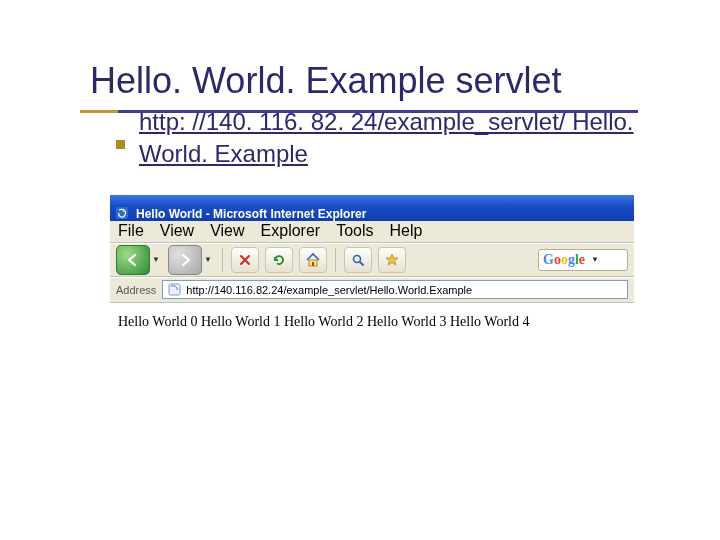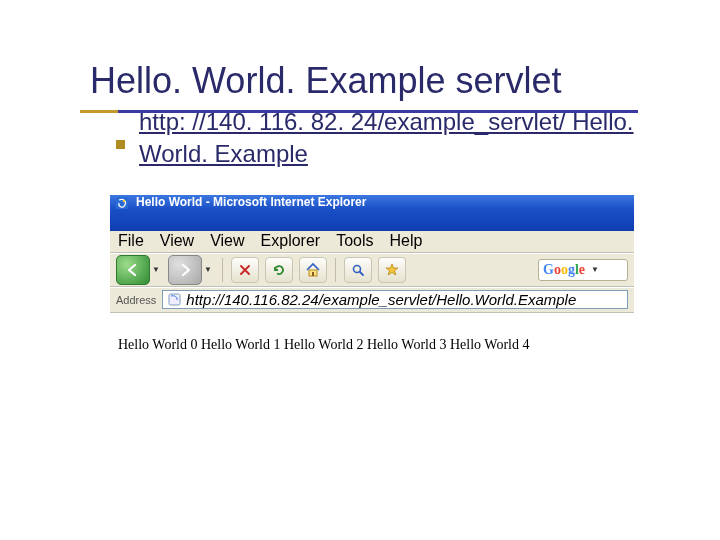--- a/index.html
+++ b/index.html
@@ -5,21 +5,21 @@
   * { box-sizing: border-box; margin: 0; padding: 0; }
   html, body { width: 720px; height: 540px; background: #fff; font-family: Arial, Helvetica, sans-serif; }
   .slide { width: 720px; height: 540px; position: relative; padding: 40px 60px 40px 80px; }
   .accent-line { position: absolute; left: 80px; top: 110px; height: 3px; width: 38px; background: #c2992a; }
   .title-line { position: absolute; left: 118px; top: 110px; height: 3px; width: 520px; background: #3a3aa0; }
   .slide-title { font-family: Verdana, Geneva, sans-serif; font-size: 36px; color: #2a2a6a; letter-spacing: 0px; margin-top: 20px; margin-left: 10px; font-weight: 400; }
   .bullet-area { margin-left: 36px; margin-top: 4px; margin-bottom: 24px; display: flex; align-items: center; gap: 14px; }
   .bullet-marker { width: 9px; height: 9px; background: #b08b1f; margin-top: 12px; flex-shrink: 0; }
   .bullet-link { font-family: Verdana, Geneva, sans-serif; font-size: 24px; color: #2a2a6a; text-decoration: underline; line-height: 1.35; }
   .ie-shot { margin-left: 30px; width: 524px; border: none; }
-  .ie-titlebar { height: 36px; display: flex; align-items: flex-start; padding-left: 4px; gap: 6px;
+  .ie-titlebar { height: 26px; display: flex; align-items: flex-end; padding-left: 4px; gap: 6px;
     background: linear-gradient(#3b77e0, #1a4fc6 40%, #0f3db0); }
   .ie-favicon { width: 16px; height: 16px; display: flex; align-items: center; justify-content: center; }
   .ie-favicon svg { display: block; }
   .ie-titlebar-text { font-family: Tahoma, Verdana, sans-serif; font-size: 12px; font-weight: bold; color: #fff; }
   .ie-menubar { height: 22px; background: #ece9d8; border-bottom: 1px solid #c0c0b4; display: flex; align-items: center; gap: 16px; padding: 0 8px; }
   .ie-menu-item { font-family: Tahoma, sans-serif; font-size: 16px; color: #000; cursor: default; }
   .ie-toolbar { height: 34px; background: #ece9d8; border-top: 1px solid #fff; border-bottom: 1px solid #c0c0b4;
     display: flex; align-items: center; gap: 6px; padding: 0 6px; }
   .ie-btn { width: 28px; height: 26px; border-radius: 4px; border: 1px solid #c9c5b2; background: linear-gradient(#fdfdfb,#e6e2cf);
     display: flex; align-items: center; justify-content: center; font-size: 13px; cursor: pointer; }
@@ -30,23 +30,23 @@
   .ie-sep { width: 1px; height: 24px; background: #c0bca8; margin: 0 2px; }
   .google-box { height: 22px; min-width: 90px; border: 1px solid #b5b192; border-radius: 3px;
     background: #fff; display: flex; align-items: center; padding: 0 4px; gap: 2px; margin-left: auto; }
   .google-logo { font-family: Georgia, 'Times New Roman', serif; font-size: 14px; letter-spacing: 0px; }
   .google-logo span { font-weight: bold; }
   .ie-addressbar { height: 26px; background: #ece9d8; border-top: 1px solid #fff; border-bottom: 1px solid #c0c0b4;
     display: flex; align-items: center; gap: 6px; padding: 0 6px; }
   .addr-label { font-family: Tahoma, sans-serif; font-size: 11px; color: #555; }
   .addr-field { flex: 1; height: 19px; background: #fff; border: 1px solid #7e9db9; display: flex; align-items: center;
     padding: 0 4px; gap: 5px; }
-  .addr-text { font-family: Tahoma, sans-serif; font-size: 15px; color: #000; font-style: italic; }
+  .addr-text { font-family: Tahoma, sans-serif; font-size: 11px; color: #000; }
   .page-icon { width: 14px; height: 14px; display: flex; align-items: center; justify-content: center; }
-  .ie-content { background: #fff; padding: 23px 8px 14px; border-top: 1px solid #fff; }
+  .ie-content { background: #fff; padding: 10px 8px 14px; border-top: 1px solid #fff; }
   .ie-content-text { font-family: 'Times New Roman', Times, serif; font-size: 14px; color: #000; }
   .icon-stop svg, .icon-refresh svg, .icon-home svg, .icon-search svg, .icon-fav svg { display:block; }
 </style>
 </head>
 <body>
 
 <div class="slide">
   <h1 class="slide-title">Hello. World. Example servlet</h1>
   <div class="accent-line"></div>
   <div class="title-line"></div>

